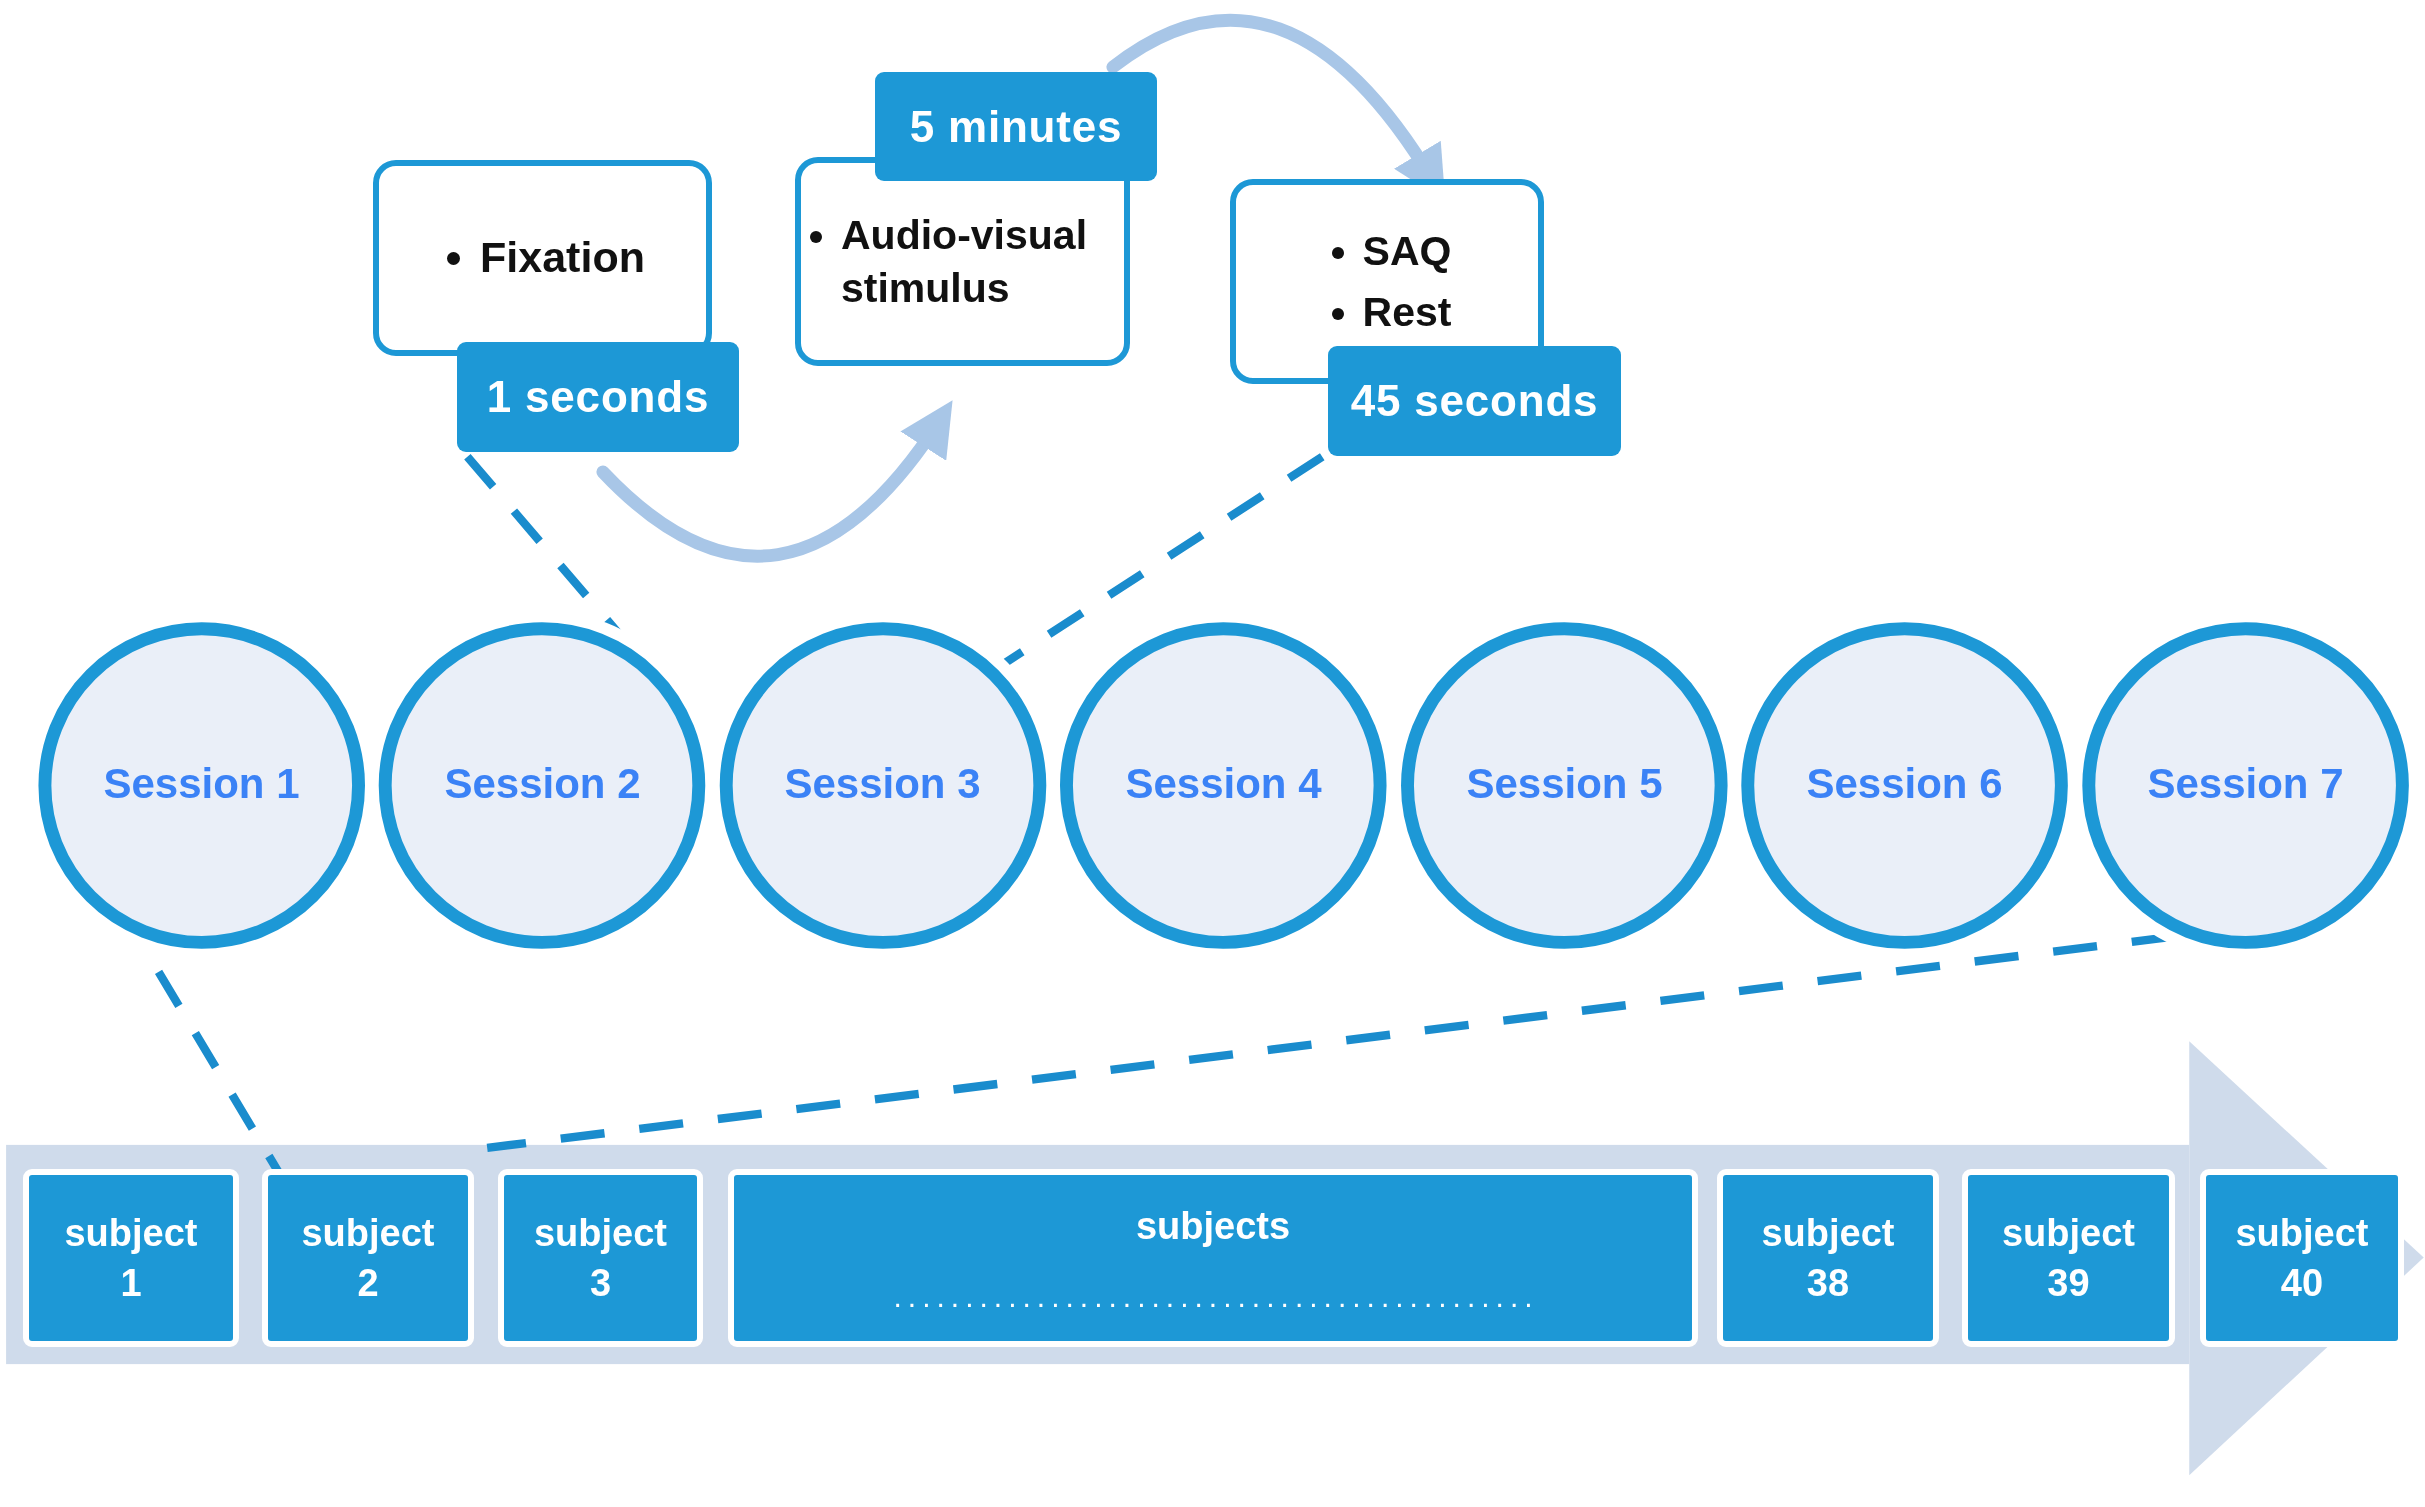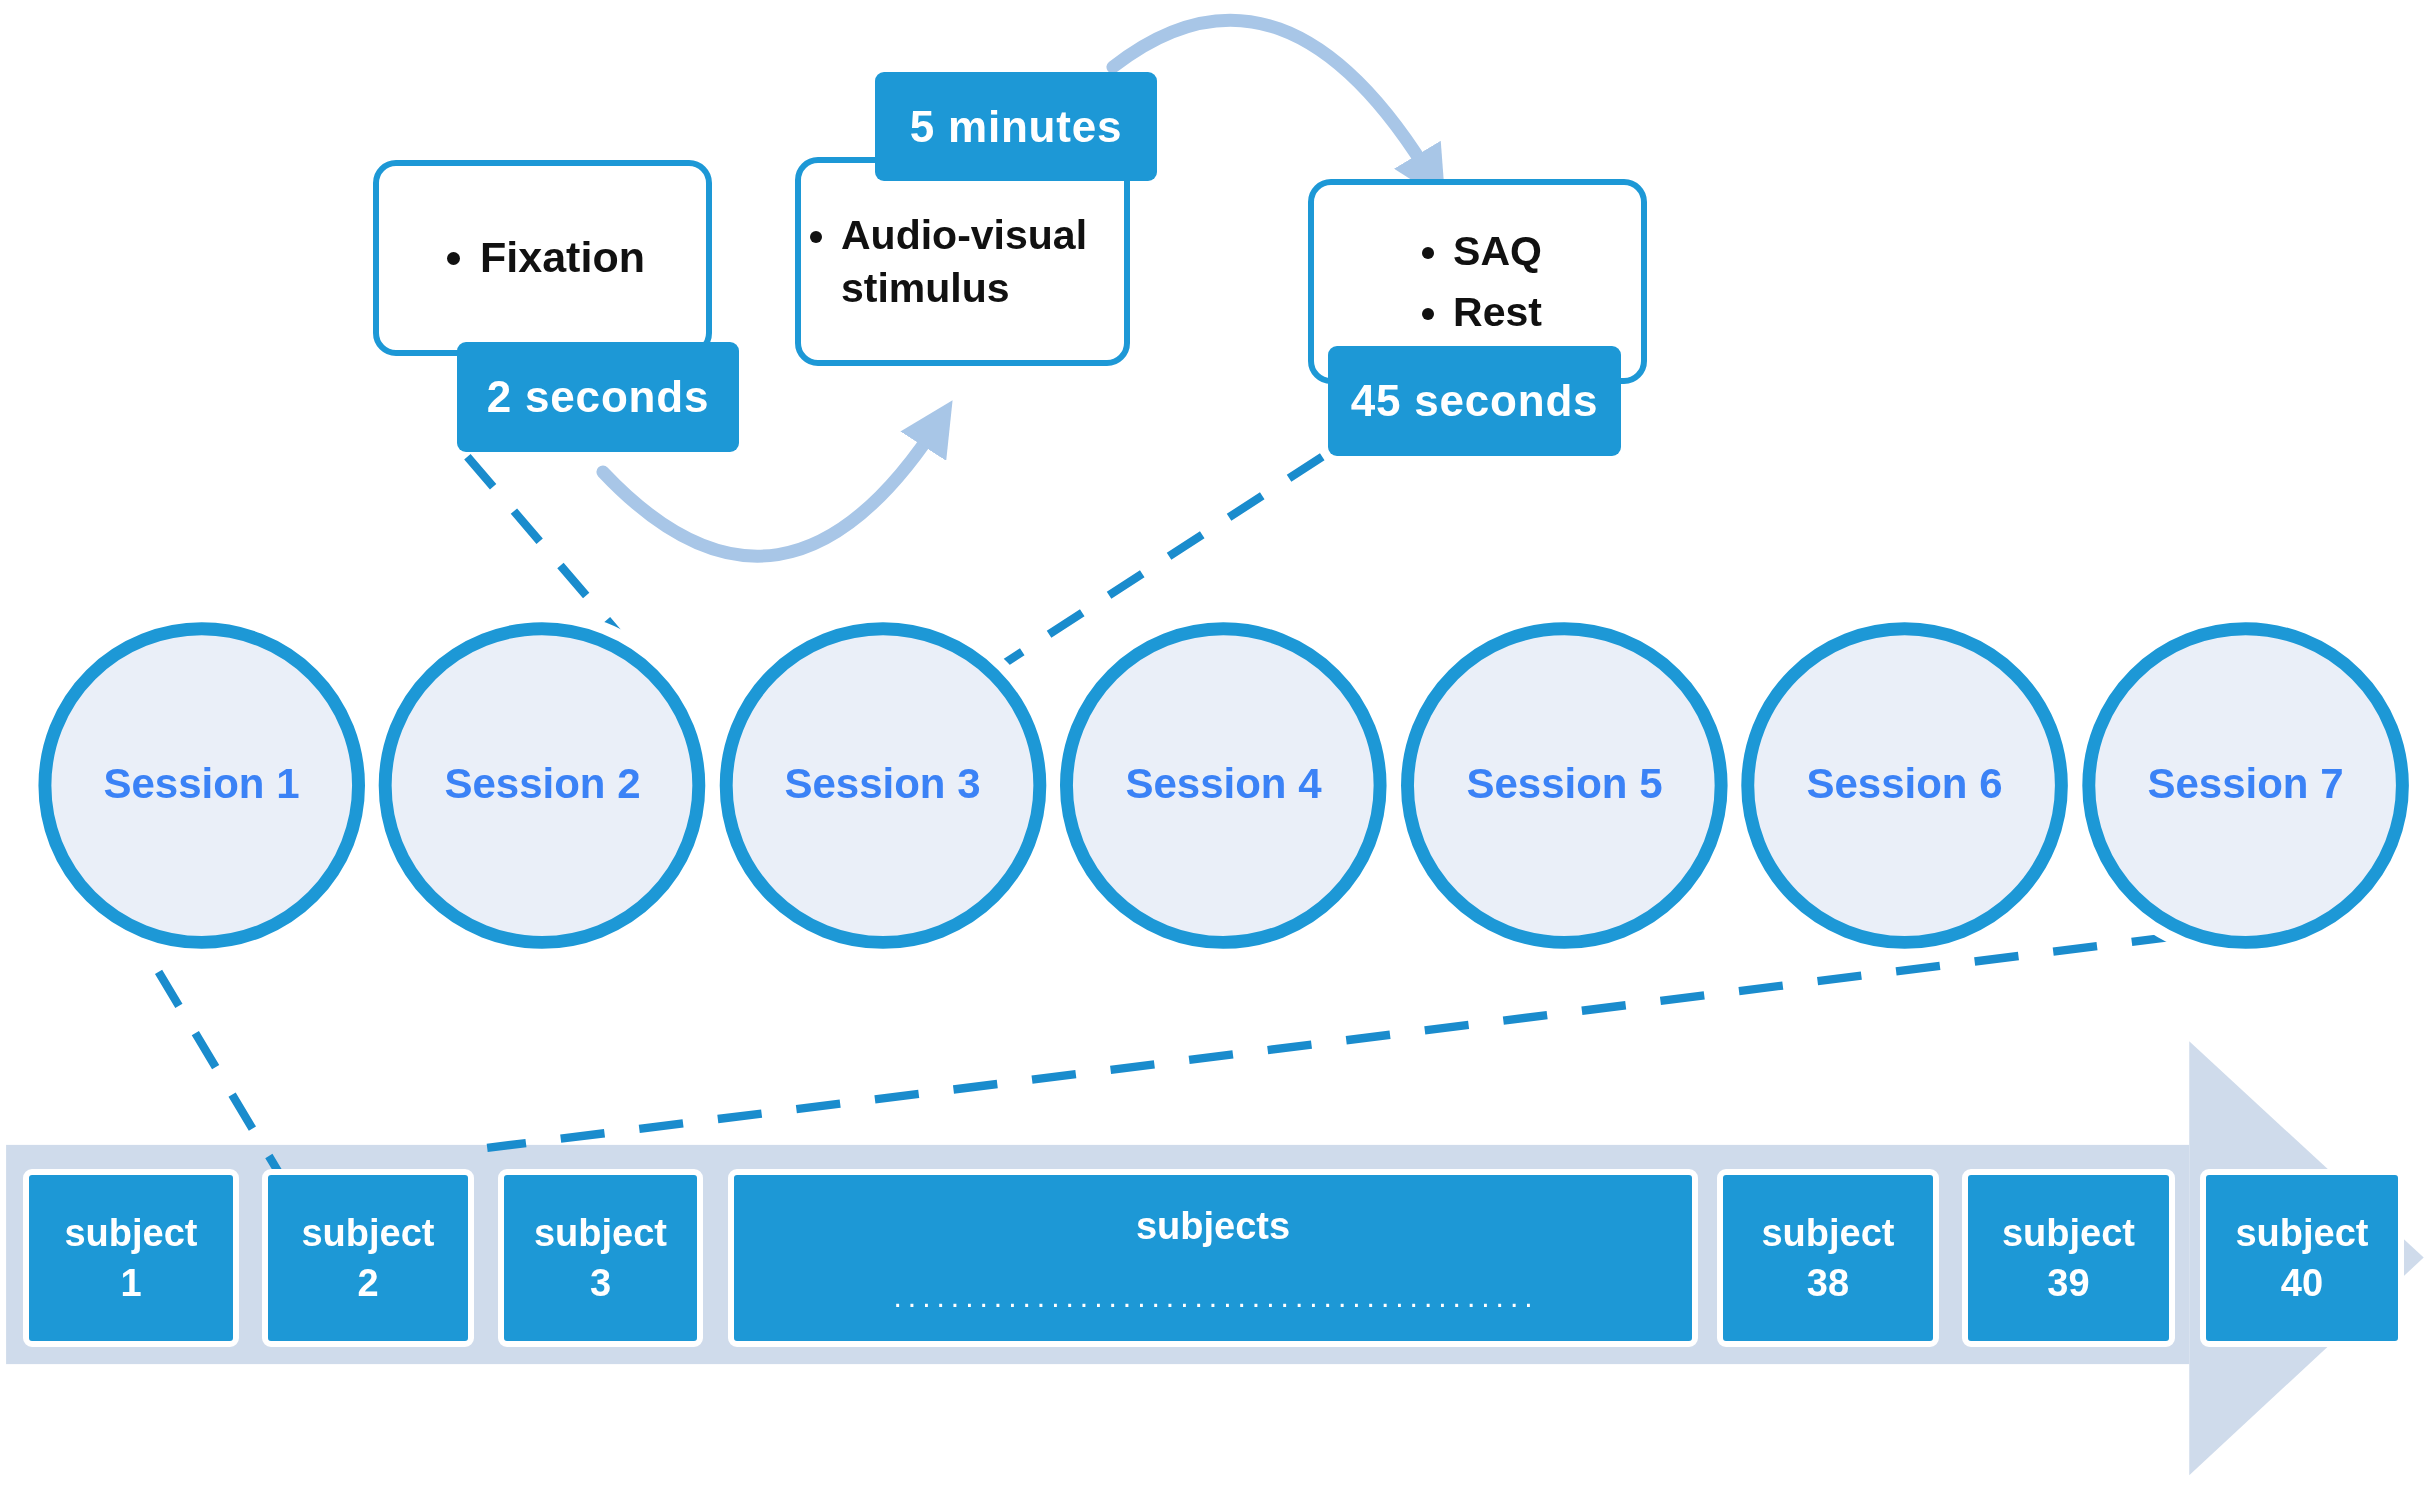--- a/index.html
+++ b/index.html
@@ -114,28 +114,28 @@
       <li>Fixation</li>
     </ul>
   </div>
 
   <div class="ov callout" style="left:795px;top:157px;width:335px;height:209px;font-size:41px;">
     <ul style="max-width:291px;">
       <li>Audio-visual stimulus</li>
     </ul>
   </div>
 
-  <div class="ov callout" style="left:1308px;top:179px;width:339px;height:205px;font-size:41px;">
+  <div class="ov callout" style="left:1230px;top:179px;width:314px;height:205px;font-size:41px;">
     <ul>
       <li>SAQ</li>
       <li>Rest</li>
     </ul>
   </div>
 
-  <div class="ov duration" style="left:457px;top:342px;width:282px;height:110px;">2 seconds</div>
+  <div class="ov duration" style="left:457px;top:342px;width:282px;height:110px;">1 seconds</div>
   <div class="ov duration" style="left:875px;top:72px;width:282px;height:109px;">5 minutes</div>
   <div class="ov duration" style="left:1328px;top:346px;width:293px;height:110px;">45 seconds</div>
 
   <div class="ov session-label" style="left:72px;top:760px;">Session 1</div>
   <div class="ov session-label" style="left:413px;top:760px;">Session 2</div>
   <div class="ov session-label" style="left:753px;top:760px;">Session 3</div>
   <div class="ov session-label" style="left:1094px;top:760px;">Session 4</div>
   <div class="ov session-label" style="left:1435px;top:760px;">Session 5</div>
   <div class="ov session-label" style="left:1775px;top:760px;">Session 6</div>
   <div class="ov session-label" style="left:2116px;top:760px;">Session 7</div>

